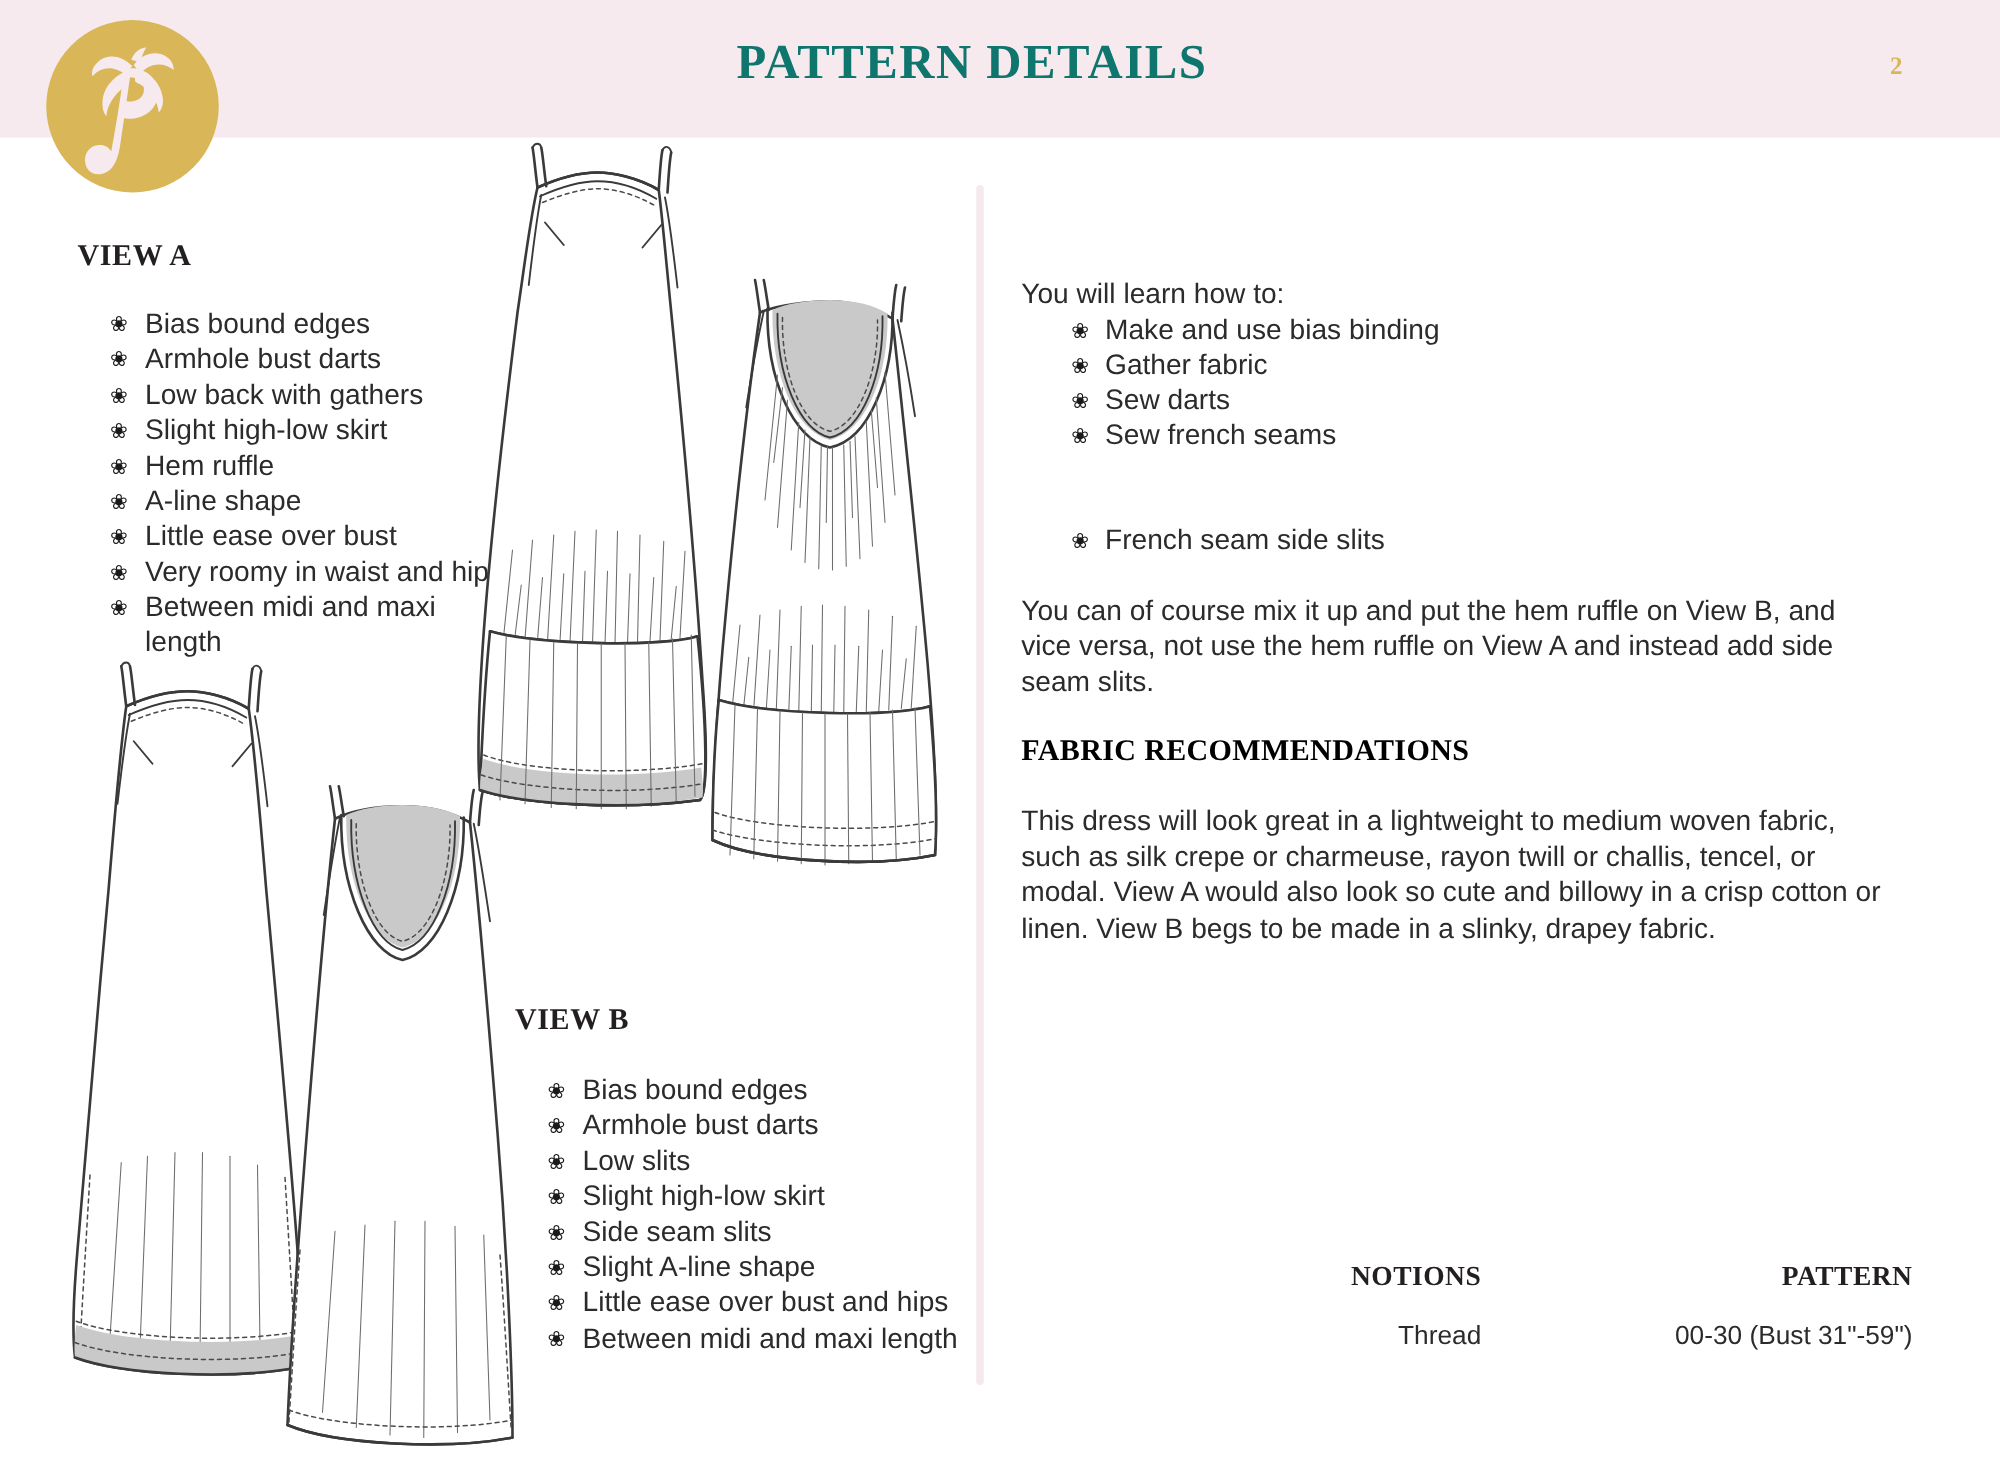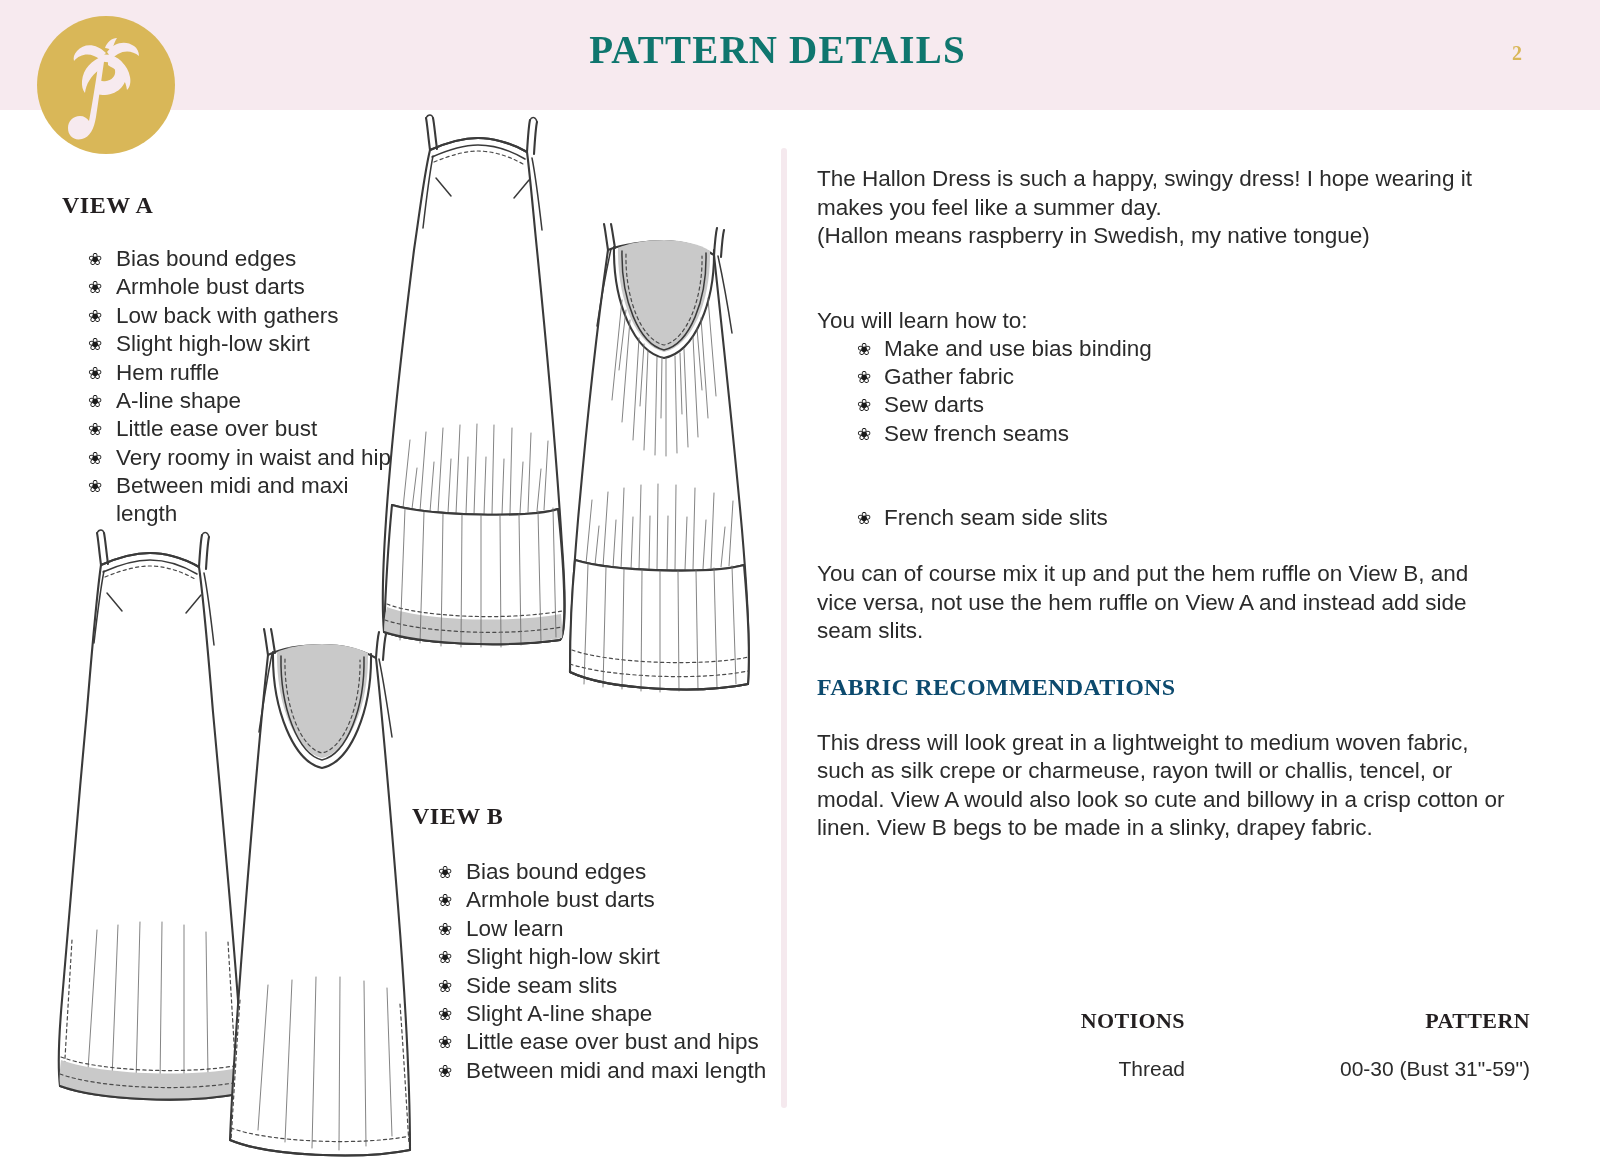--- a/index.html
+++ b/index.html
@@ -130,21 +130,21 @@
     font-size: 17px;
     line-height: 28px;
     color: #1a1a1a;
   }
 
   .section-heading {
     font-family: "Liberation Serif", serif;
     font-weight: bold;
     font-size: 24px;
     letter-spacing: 0.3px;
-    color: #0c4a6e;
+    color: #000000;
     margin: 0;
   }
 
   
   .spec-row {
     position: absolute;
     left: 840px; top: 1008px;
     width: 690px;
     display: flex;
   }
@@ -458,34 +458,30 @@
   <li><span class="bullet">❀</span><span>A-line shape</span></li>
   <li><span class="bullet">❀</span><span>Little ease over bust</span></li>
   <li><span class="bullet">❀</span><span>Very roomy in waist and hip</span></li>
   <li><span class="bullet">❀</span><span>Between midi and maxi length</span></li>
 </ul>
 
 <div class="view-heading" id="view-b-heading">VIEW B</div>
 <ul class="feature-list" id="view-b-list">
   <li><span class="bullet">❀</span><span>Bias bound edges</span></li>
   <li><span class="bullet">❀</span><span>Armhole bust darts</span></li>
-  <li><span class="bullet">❀</span><span>Low learn</span></li>
+  <li><span class="bullet">❀</span><span>Low slits</span></li>
   <li><span class="bullet">❀</span><span>Slight high-low skirt</span></li>
   <li><span class="bullet">❀</span><span>Side seam slits</span></li>
   <li><span class="bullet">❀</span><span>Slight A-line shape</span></li>
   <li><span class="bullet">❀</span><span>Little ease over bust and hips</span></li>
   <li><span class="bullet">❀</span><span>Between midi and maxi length</span></li>
 </ul>
 
 <div class="right-col">
 
-  <p class="rc-para">
-    <span>The Hallon Dress is such a happy, swingy dress! I hope wearing it makes you feel like a summer day.</span><br>
-    <span>(Hallon means raspberry in Swedish, my native tongue)</span>
-  </p>
 
   <div class="gap-lg"></div>
 
 
   <div class="gap-lg"></div>
 
   <p class="rc-para">You will learn how to:</p>
   <ul class="learn-list">
     <li><span class="bullet">❀</span><span>Make and use bias binding</span></li>
     <li><span class="bullet">❀</span><span>Gather fabric</span></li>

